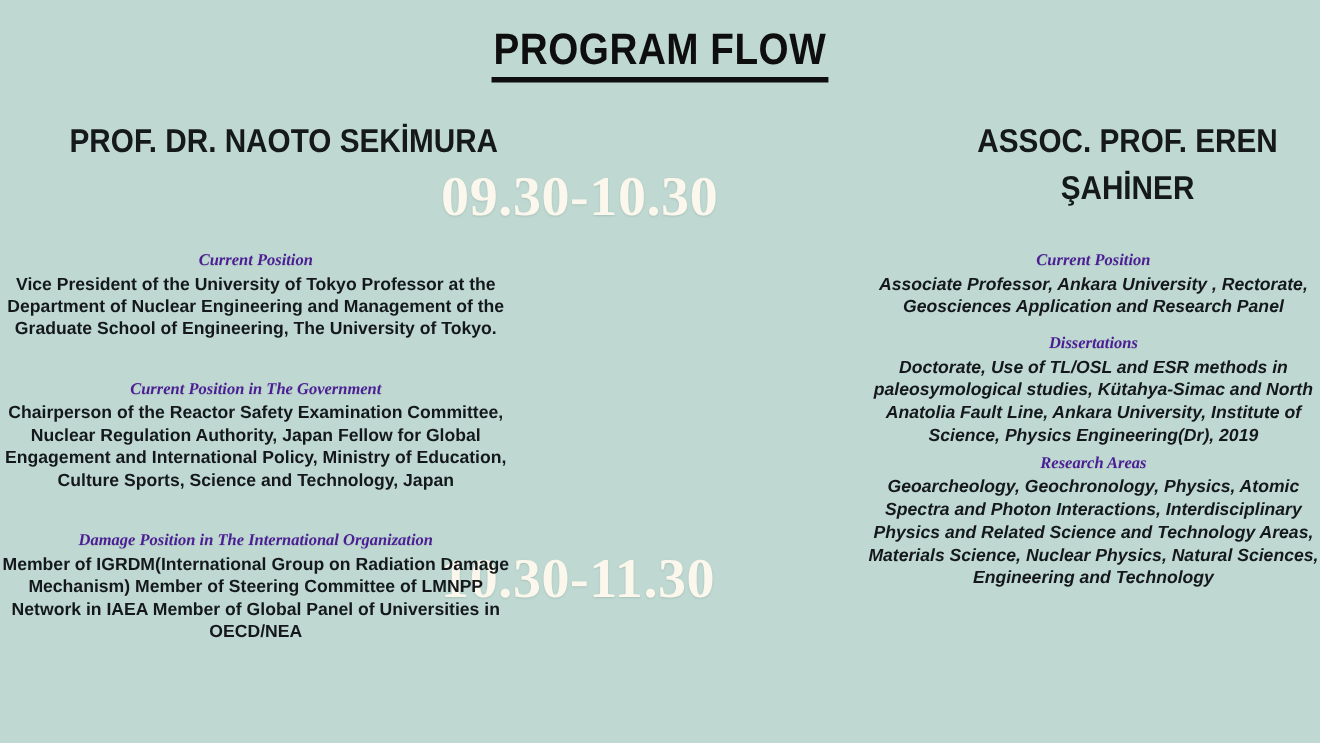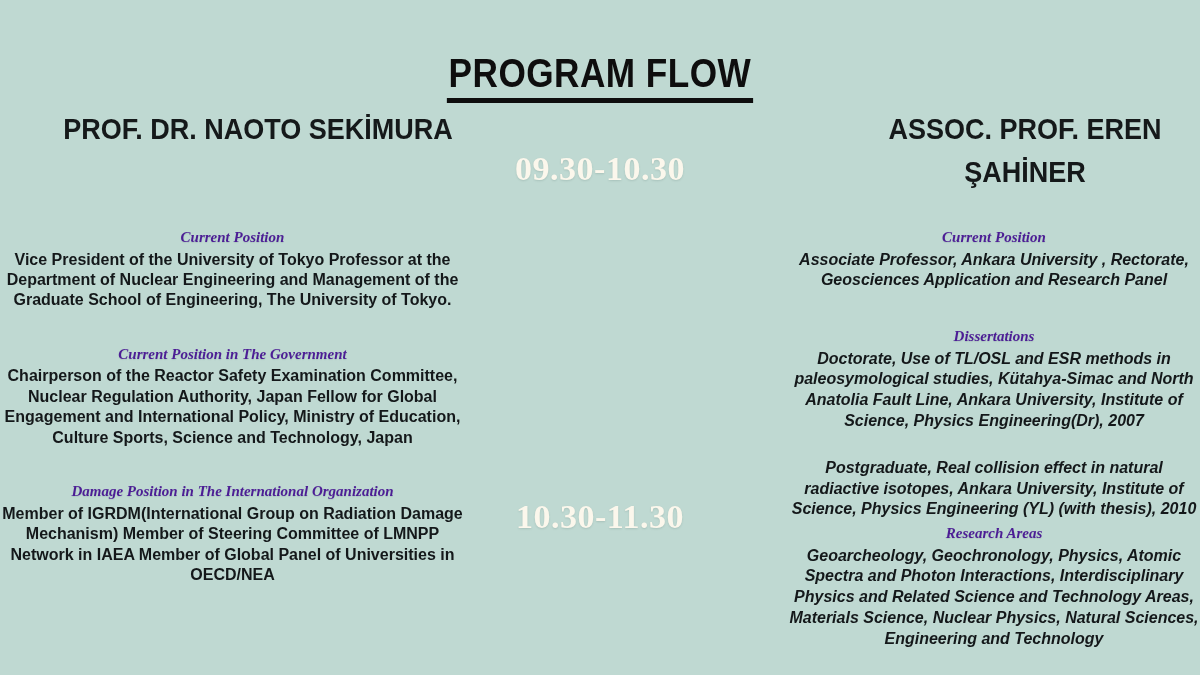--- a/index.html
+++ b/index.html
@@ -19,21 +19,21 @@
     position: relative;
     width: 1200px;
     height: 675px;
     background: #bfd9d2;
     overflow: hidden;
   }
 
   
   .title-wrap {
     position: absolute;
-    top: 52px;
+    top: 24px;
     left: 0;
     width: 1200px;
     text-align: center;
   }
   .title {
     display: inline-block;
     font-family: "Liberation Sans", sans-serif;
     font-weight: bold;
     font-size: 40px;
     letter-spacing: 0.5px;
@@ -64,25 +64,24 @@
   .name-right {
     top: 108px;
     left: 805px;
     width: 440px;
   }
 
   
   .time {
     position: absolute;
     width: 360px;
-    left: 420px;
-    text-align: center;
+    left: 401px;
     font-family: "Liberation Serif", serif;
     font-weight: bold;
-    font-size: 34px;
+    font-size: 51px;
     letter-spacing: 0.5px;
     color: #fbf7ec;
     text-shadow: 0 1px 2px rgba(60,90,85,0.18);
   }
   .time-1 { top: 150px; }
   .time-2 { top: 498px; }
 
   
   .col {
     position: absolute;
@@ -118,21 +117,21 @@
     line-height: 1.28;
     color: #14181a;
   }
   .col-right .body-text,
   .col-right .sec-head {
     font-style: italic;
   }
   .col-right .body-text { font-size: 16px; line-height: 1.30; }
 
   .col-left .block-gap-lg { margin-top: 34px; }
-  .col-right .block-tight + .block { margin-top: 36px; }
+  .col-right .block-tight + .block { margin-top: 12px; }
   .col-right .block-nogap { margin-top: 4px; }
 </style>
 </head>
 <body>
 
 <div class="slide">
 
   <div class="title-wrap">
     <div class="title">PROGRAM FLOW</div>
   </div>
@@ -164,26 +163,23 @@
 
   <div class="col col-right">
 
     <div class="block block-tight">
       <div class="sec-head">Current Position</div>
       <div class="body-text">Associate Professor, Ankara University , Rectorate, Geosciences Application and Research Panel</div>
     </div>
 
     <div class="block">
       <div class="sec-head">Dissertations</div>
-      <div class="body-text">Doctorate, Use of TL/OSL and ESR methods in paleosymological studies, Kütahya-Simac and North Anatolia Fault Line, Ankara University, Institute of Science, Physics  Engineering(Dr), 2007</div>
+      <div class="body-text">Doctorate, Use of TL/OSL and ESR methods in paleosymological studies, Kütahya-Simac and North Anatolia Fault Line, Ankara University, Institute of Science, Physics  Engineering(Dr), 2019</div>
     </div>
 
-    <div class="block">
-      <div class="body-text">Postgraduate, Real collision effect in natural radiactive isotopes, Ankara University, Institute of Science, Physics Engineering (YL) (with thesis), 2010</div>
-    </div>
 
     <div class="block block-nogap">
       <div class="sec-head">Research Areas</div>
       <div class="body-text">Geoarcheology, Geochronology, Physics, Atomic Spectra and Photon Interactions, Interdisciplinary Physics and Related Science and Technology Areas, Materials Science, Nuclear Physics, Natural Sciences, Engineering and Technology</div>
     </div>
 
   </div>
 
 </div>
 

